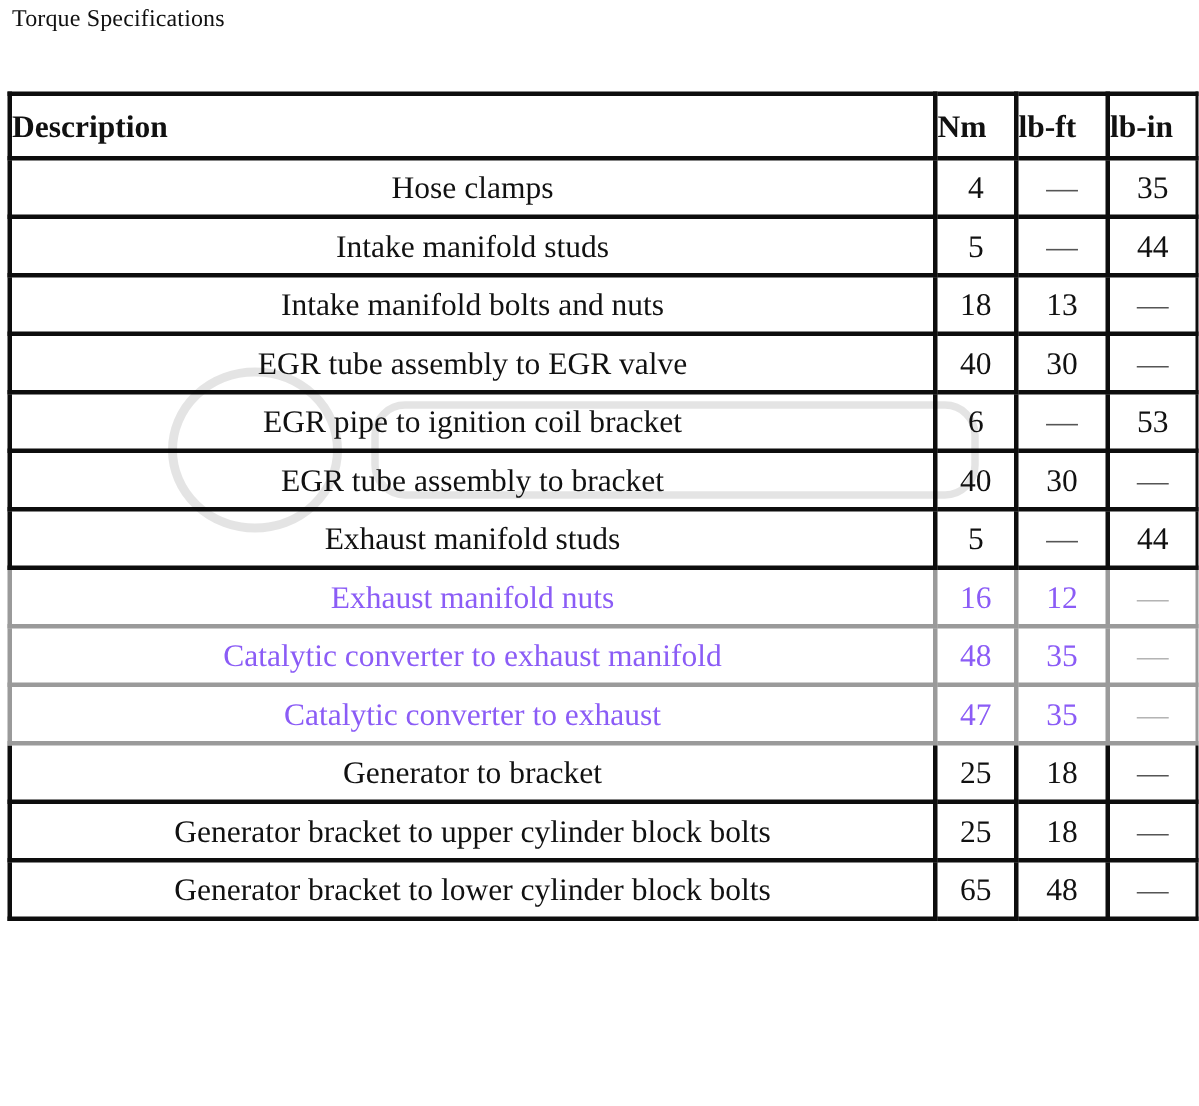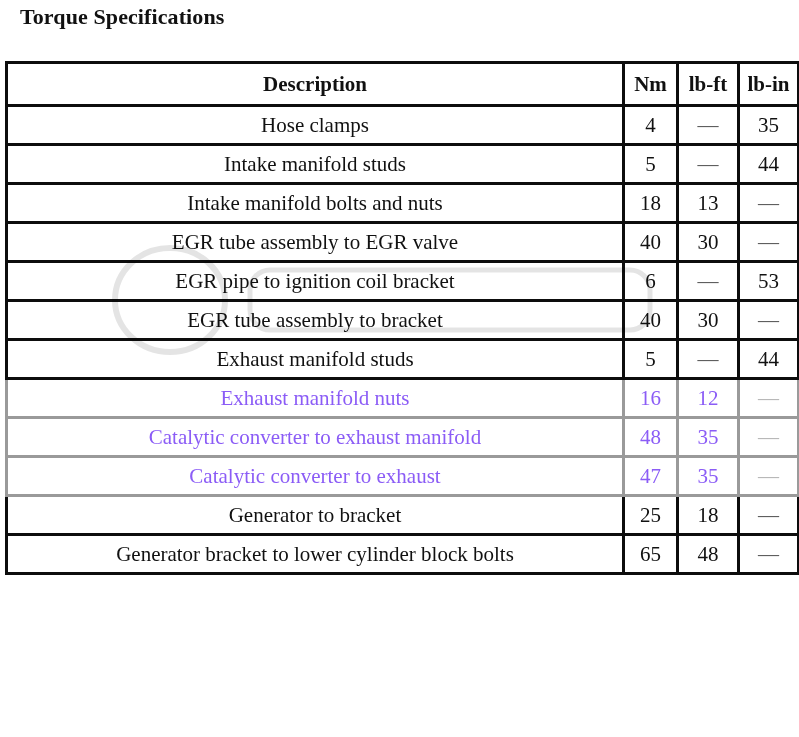--- a/index.html
+++ b/index.html
@@ -10,24 +10,24 @@
     body {
       width: 799px;
       height: 737px;
       position: relative;
       overflow: hidden;
       font-family: "Liberation Serif", "DejaVu Serif", serif;
       color: #111111;
     }
     .title {
       position: absolute;
-      left: 20px;
+      left: 8px;
       top: 4px;
-      font-size: 22px;
-      font-weight: bold;
+      font-size: 16px;
+      font-weight: normal;
       letter-spacing: 0.1px;
     }
     table.spec {
       position: absolute;
       left: 5px;
       top: 61px;
       width: 792px;
       border-collapse: collapse;
       table-layout: fixed;
     }
@@ -35,21 +35,21 @@
       border: 3px solid #0d0d0d;
       height: 36px;
       padding: 0;
       font-size: 21px;
       line-height: 36px;
       white-space: nowrap;
       overflow: hidden;
     }
     table.spec th {
       font-weight: bold;
-      text-align: center;
+      text-align: left;
       height: 40px;
     }
     col.c-desc { width: 617px; }
     col.c-nm { width: 54px; }
     col.c-ft { width: 61px; }
     col.c-in { width: 60px; }
     td.desc {
       text-align: center;
       padding-left: 7px;
     }
@@ -156,20 +156,26 @@
       <td class="num">35</td>
       <td class="num dash">—</td>
     </tr>
     <tr>
       <td class="desc">Generator to bracket</td>
       <td class="num">25</td>
       <td class="num">18</td>
       <td class="num dash">—</td>
     </tr>
     <tr>
+      <td class="desc">Generator bracket to upper cylinder block bolts</td>
+      <td class="num">25</td>
+      <td class="num">18</td>
+      <td class="num dash">—</td>
+    </tr>
+    <tr>
       <td class="desc">Generator bracket to lower cylinder block bolts</td>
       <td class="num">65</td>
       <td class="num">48</td>
       <td class="num dash">—</td>
     </tr>
   </tbody>
 </table>
 
 <svg class="watermark" viewBox="0 0 560 120">
   <ellipse cx="60" cy="60" rx="55" ry="52" fill="none" stroke="#000" stroke-width="6"></ellipse>

